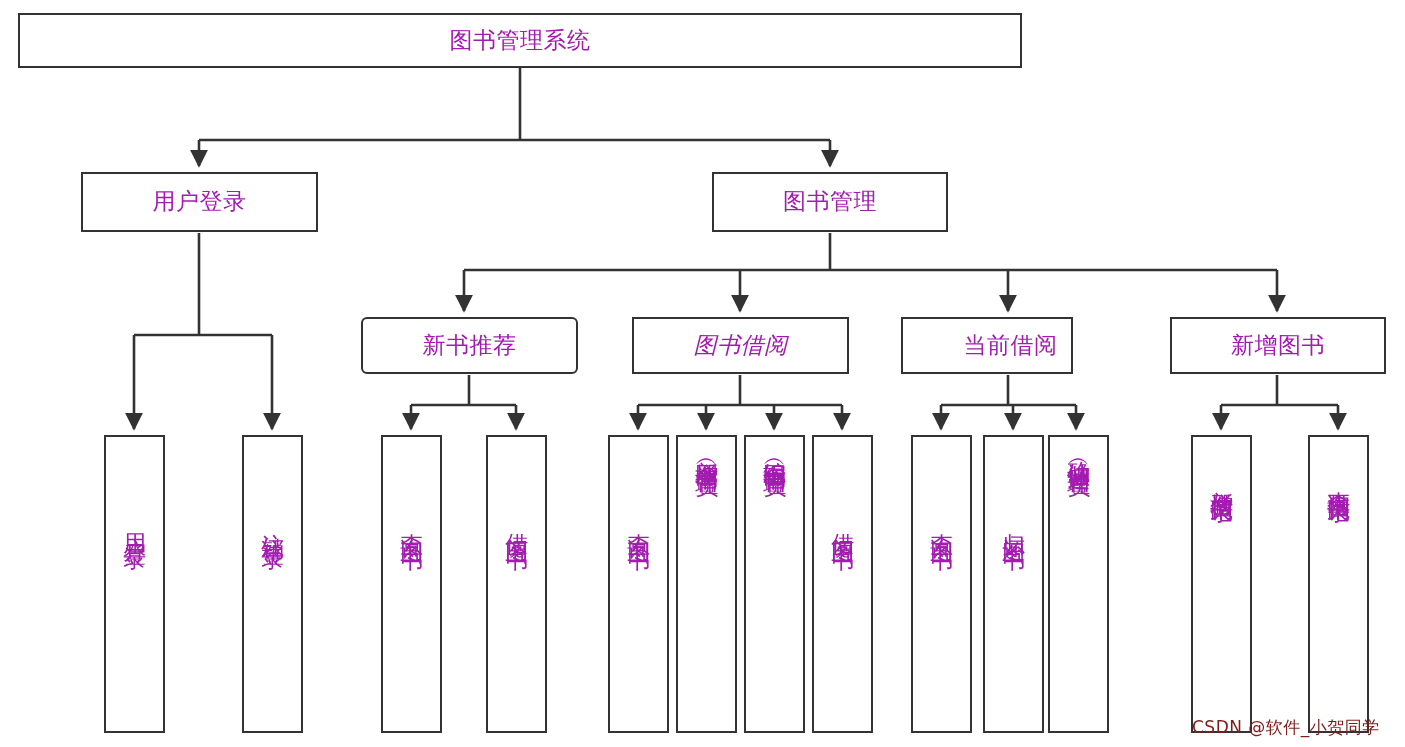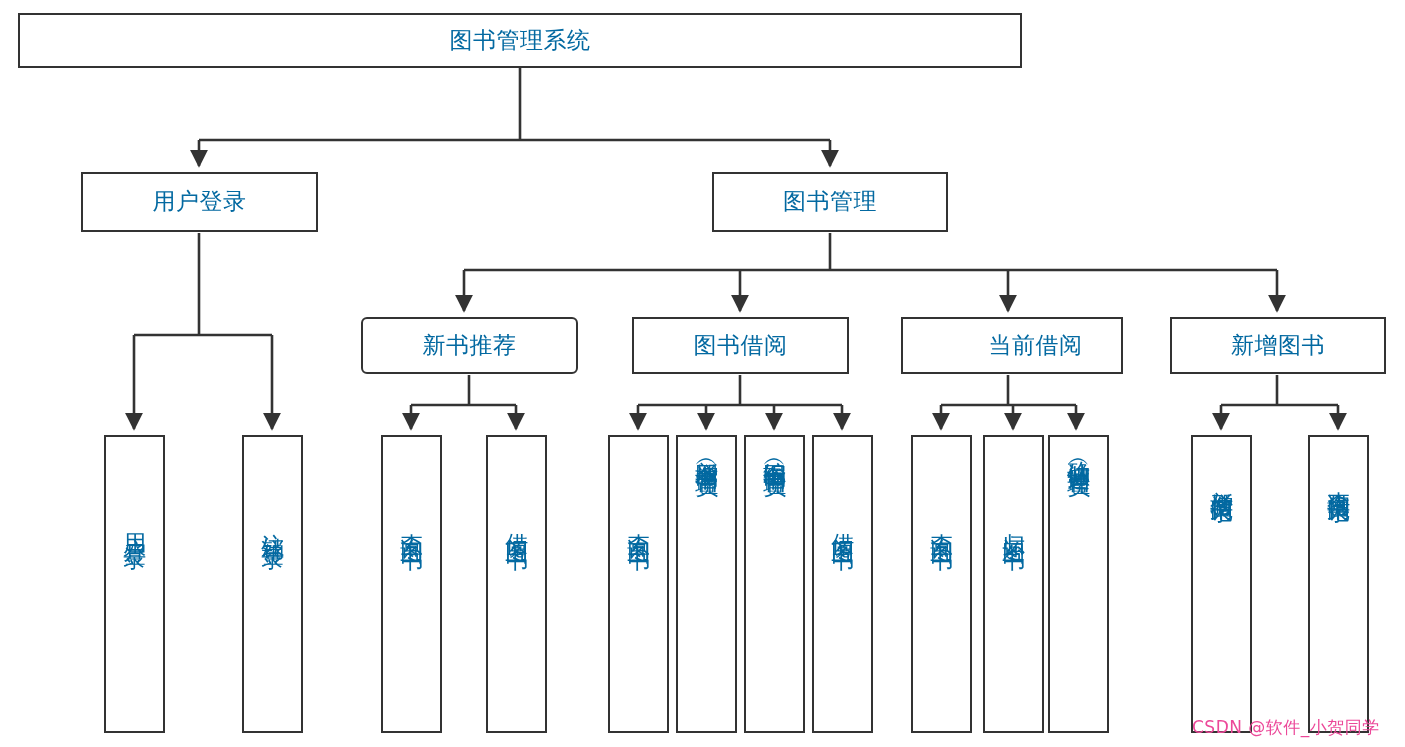--- a/index.html
+++ b/index.html
@@ -27,21 +27,21 @@
     pointer-events: none;
   }
   .node {
     position: absolute;
     box-sizing: border-box;
     background: #ffffff;
     border: 2.5px solid #333333;
     display: flex;
     align-items: center;
     justify-content: center;
-    color: #0369a1;
+    color: #a21caf;
     text-align: center;
   }
   .node .label {
     display: block;
     line-height: 1.18;
     letter-spacing: 0.5px;
   }
   
   .node.horiz .label {
     writing-mode: horizontal-tb;
@@ -62,21 +62,21 @@
     line-height: 1.1;
     letter-spacing: 5px;
     white-space: nowrap;
   }
   .node.vert.tall-text .label {
     letter-spacing: 2px;
   }
   .watermark {
     position: absolute;
     font-size: 17px;
-    color: #ec4899;
+    color: #7f1d1d;
     white-space: nowrap;
     letter-spacing: 0.5px;
   }
 </style>
 </head>
 <body>
 
 <div id="canvas">
 
   <svg class="wires" viewBox="0 0 1405 747" xmlns="http://www.w3.org/2000/svg">
@@ -140,25 +140,25 @@
   </div>
 
   <div class="node horiz lvl2" style="left:712px; top:172px; width:236px; height:60px;">
     <span class="label">图书管理</span>
   </div>
 
   <div class="node horiz lvl2" style="left:361px; top:317px; width:217px; height:57px;border-radius:6px;">
     <span class="label">新书推荐</span>
   </div>
 
-  <div class="node horiz lvl2" style="left:632px; top:317px; width:217px; height:57px;">
+  <div class="node horiz lvl2" style="left:632px; top:317px; width:217px; height:57px;font-style:italic;">
     <span class="label">图书借阅</span>
   </div>
 
-  <div class="node horiz lvl2" style="left:901px; top:317px; width:222px; height:57px;padding-left:47px;">
+  <div class="node horiz lvl2" style="left:901px; top:317px; width:172px; height:57px;padding-left:47px;">
     <span class="label">当前借阅</span>
   </div>
 
   <div class="node horiz lvl2" style="left:1170px; top:317px; width:216px; height:57px;">
     <span class="label">新增图书</span>
   </div>
 
   <div class="node vert" style="left:104px; top:435px; width:61px; height:298px; padding-top:78px;">
     <span class="label">用户登录</span>
   </div>

